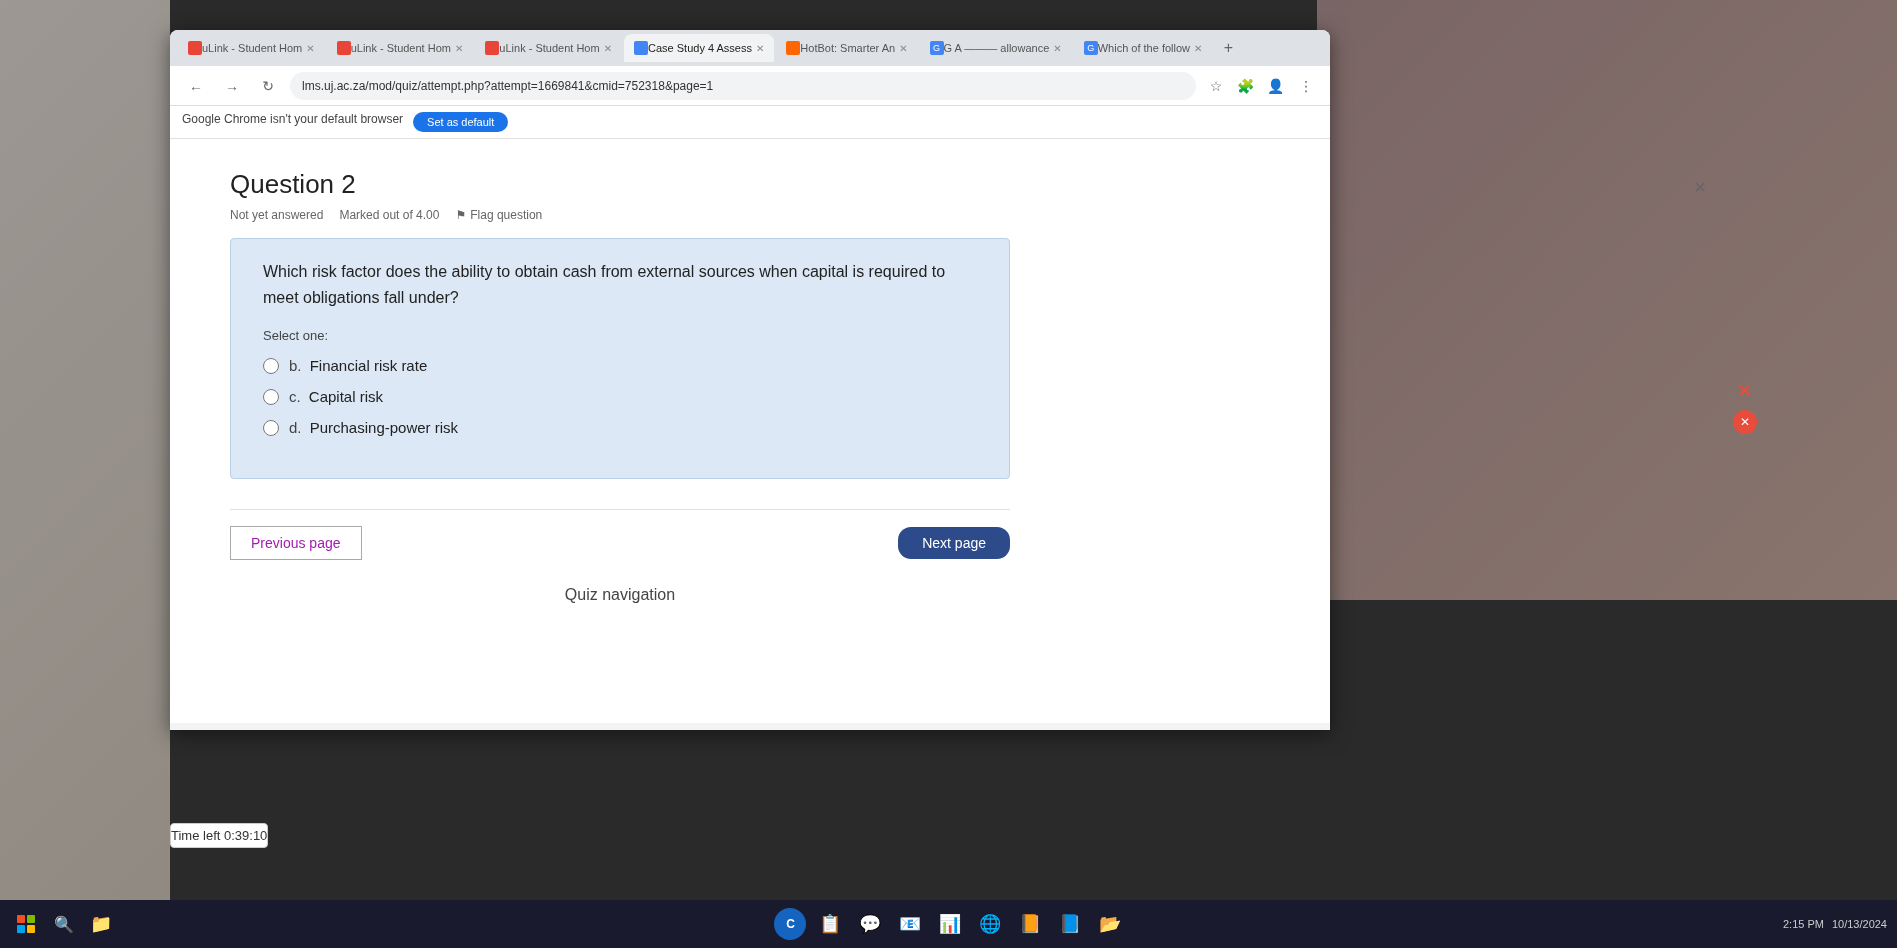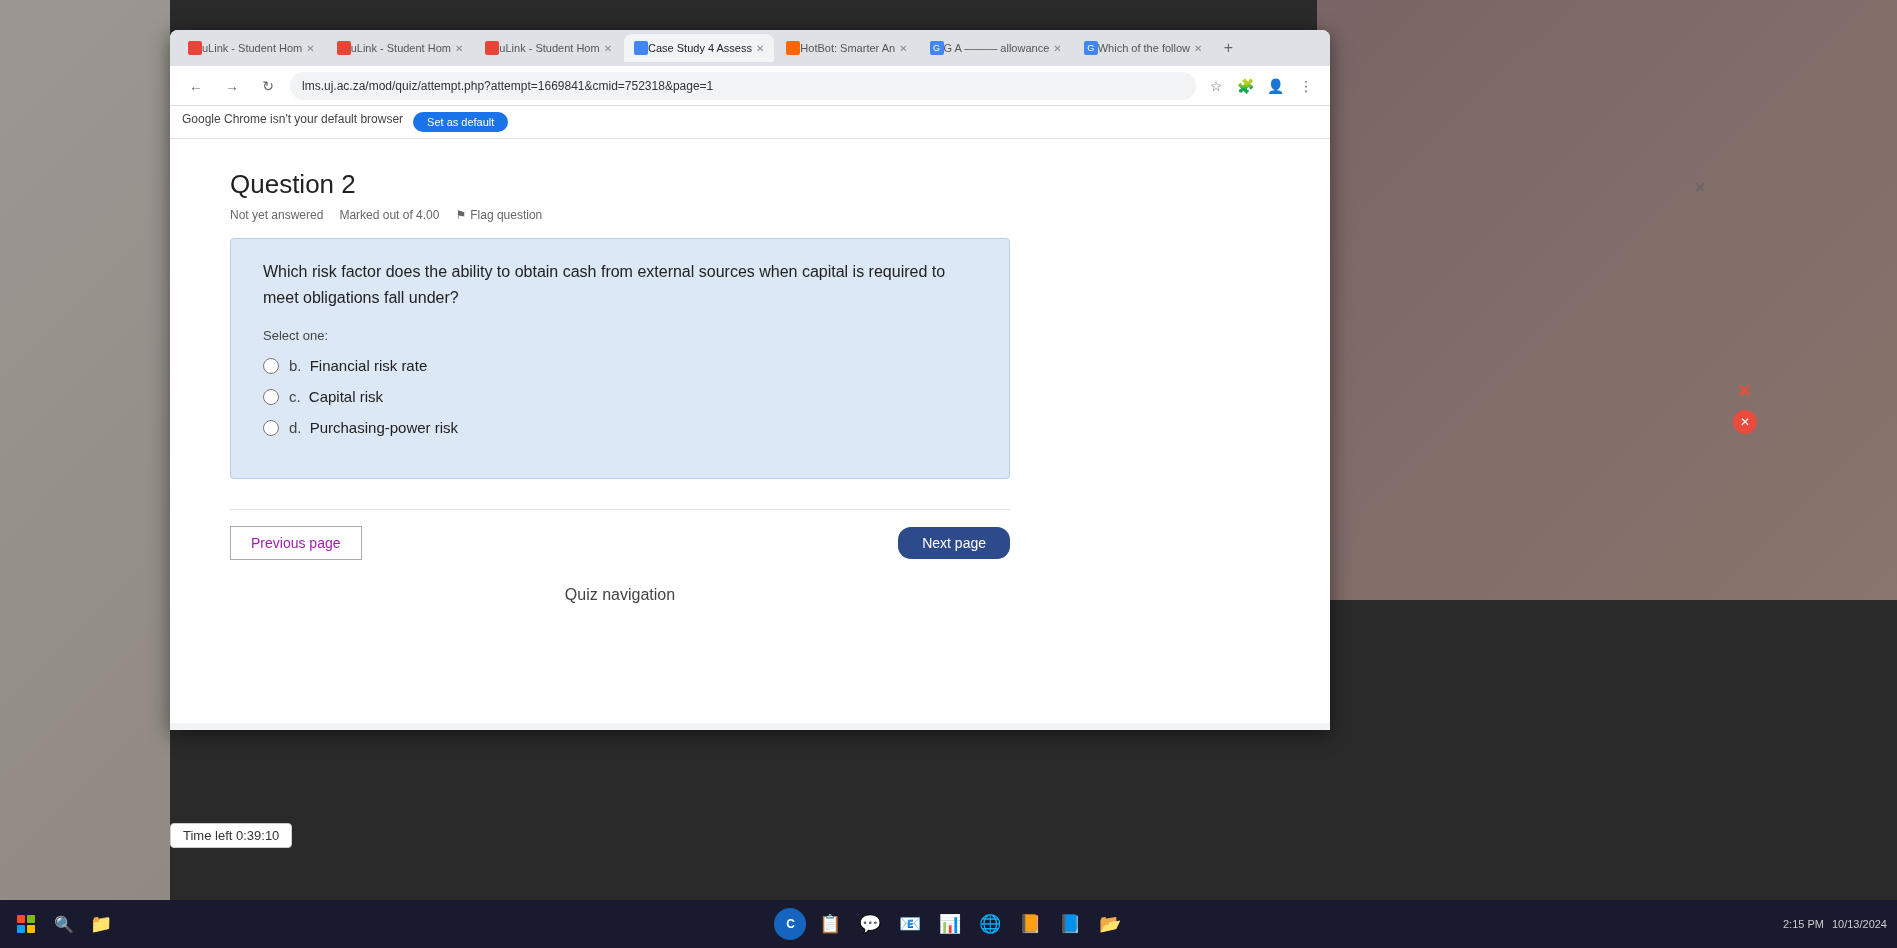--- a/index.html
+++ b/index.html
@@ -282,21 +282,21 @@
     }
 
     
     .time-left {
       position: absolute;
       bottom: 100px;
       left: 170px;
       background: #fff;
       border: 1px solid #ccc;
       border-radius: 4px;
-      padding: 4px 12px;
+      padding: 4px 0;
       font-size: 13px;
       color: #333;
       z-index: 10;
     }
 
     
     .page-content::-webkit-scrollbar { width: 10px; }
     .page-content::-webkit-scrollbar-track { background: #f1f1f1; }
     .page-content::-webkit-scrollbar-thumb { background: #ccc; border-radius: 5px; }
 

